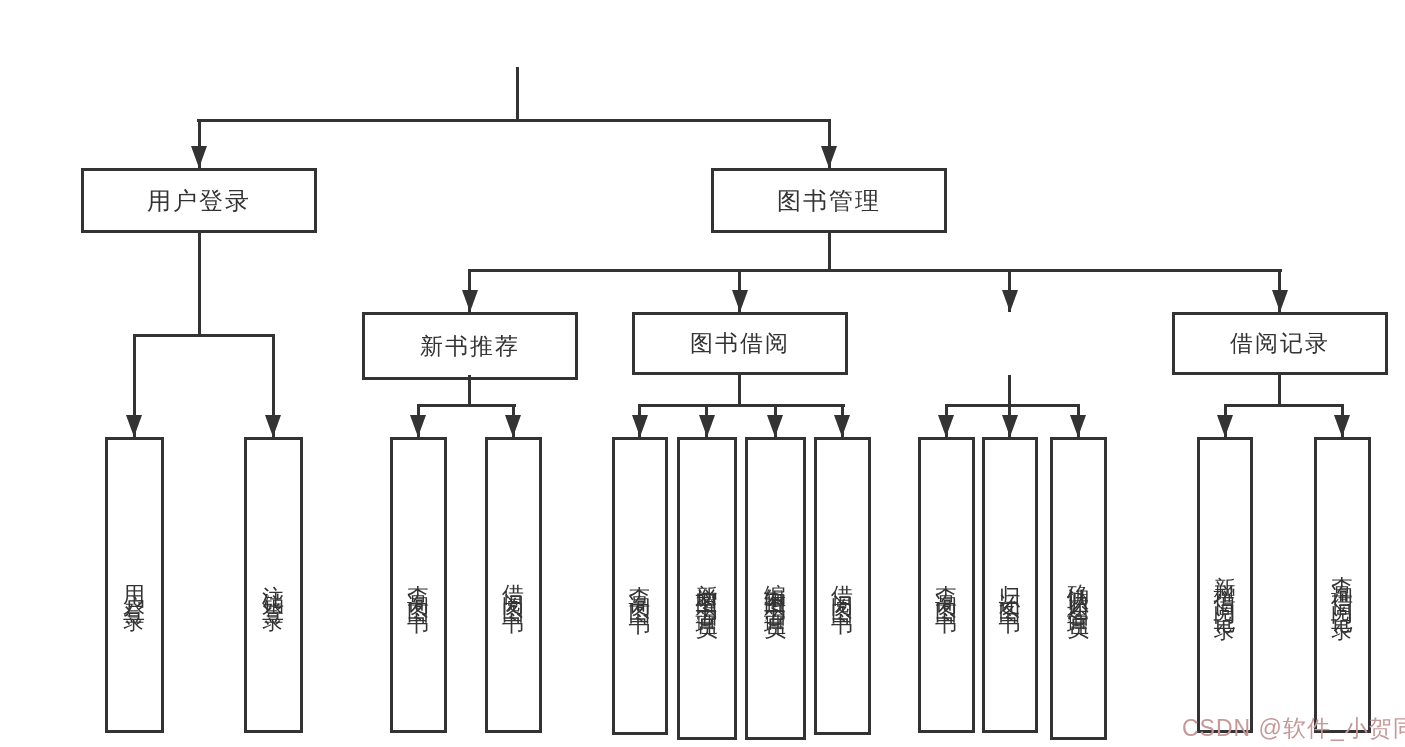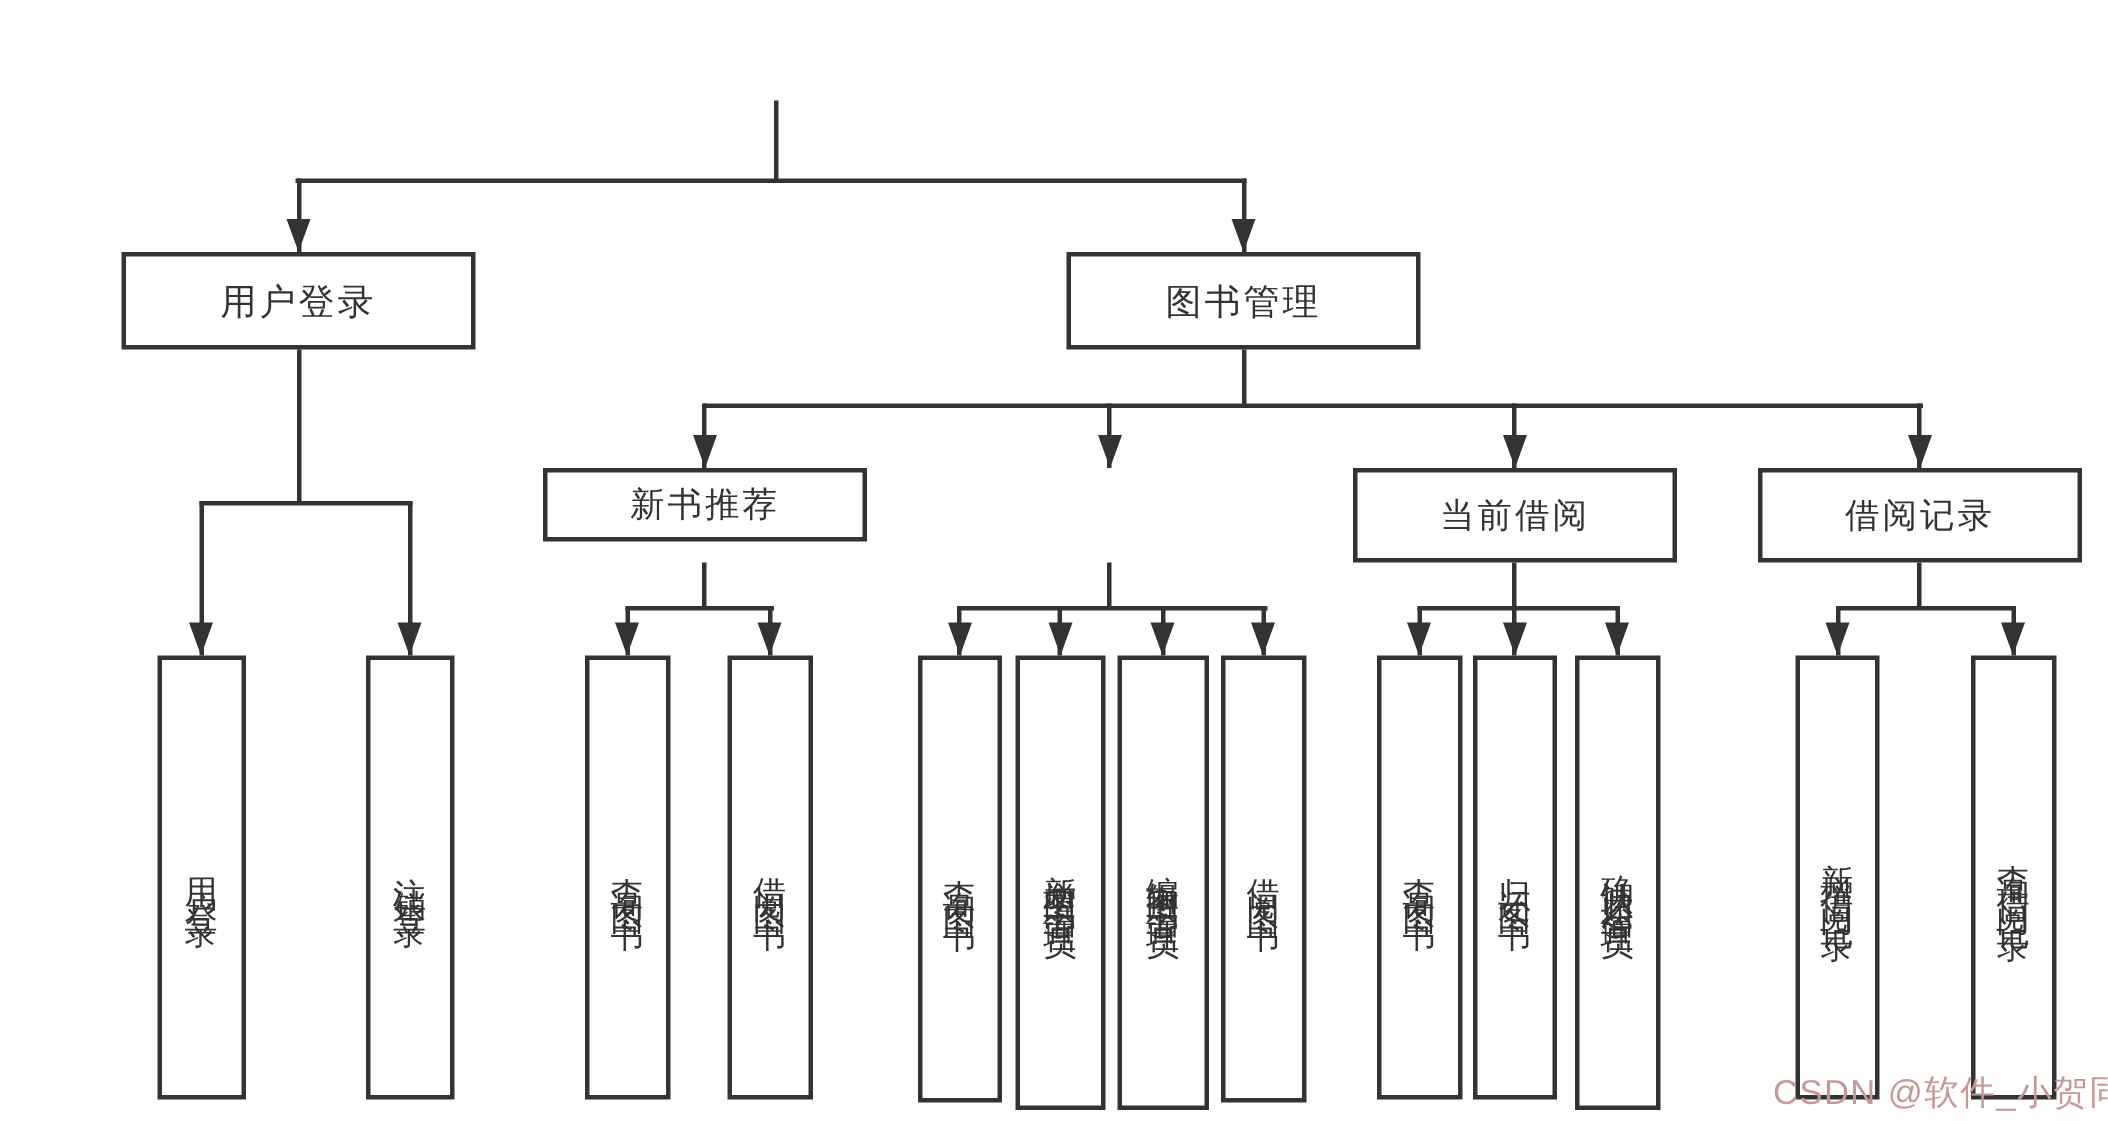--- a/index.html
+++ b/index.html
@@ -47,28 +47,28 @@
 
 
   <div class="box hbox lg" style="left:81px;top:168px;width:236px;height:65px;">
     <span>用户登录</span>
   </div>
 
   <div class="box hbox lg" style="left:711px;top:168px;width:236px;height:65px;">
     <span>图书管理</span>
   </div>
 
-  <div class="box hbox" style="left:362px;top:312px;width:216px;height:49px;">
+  <div class="box hbox" style="left:362px;top:312px;width:216px;height:68px;">
     <span>新书推荐</span>
   </div>
 
+  <div class="box hbox" style="left:632px;top:312px;width:216px;height:63px;">
+    <span>图书借阅</span>
+  </div>
 
-  <div class="box hbox" style="left:902px;top:312px;width:216px;height:63px;">
-    <span>当前借阅</span>
-  </div>
 
   <div class="box hbox" style="left:1172px;top:312px;width:216px;height:63px;">
     <span>借阅记录</span>
   </div>
 
   <div class="box vbox" style="left:105px;top:437px;width:59px;height:296px;">
     <span class="vtext">用户登录</span>
   </div>
   <div class="box vbox" style="left:244px;top:437px;width:59px;height:296px;">
     <span class="vtext">注销登录</span>

